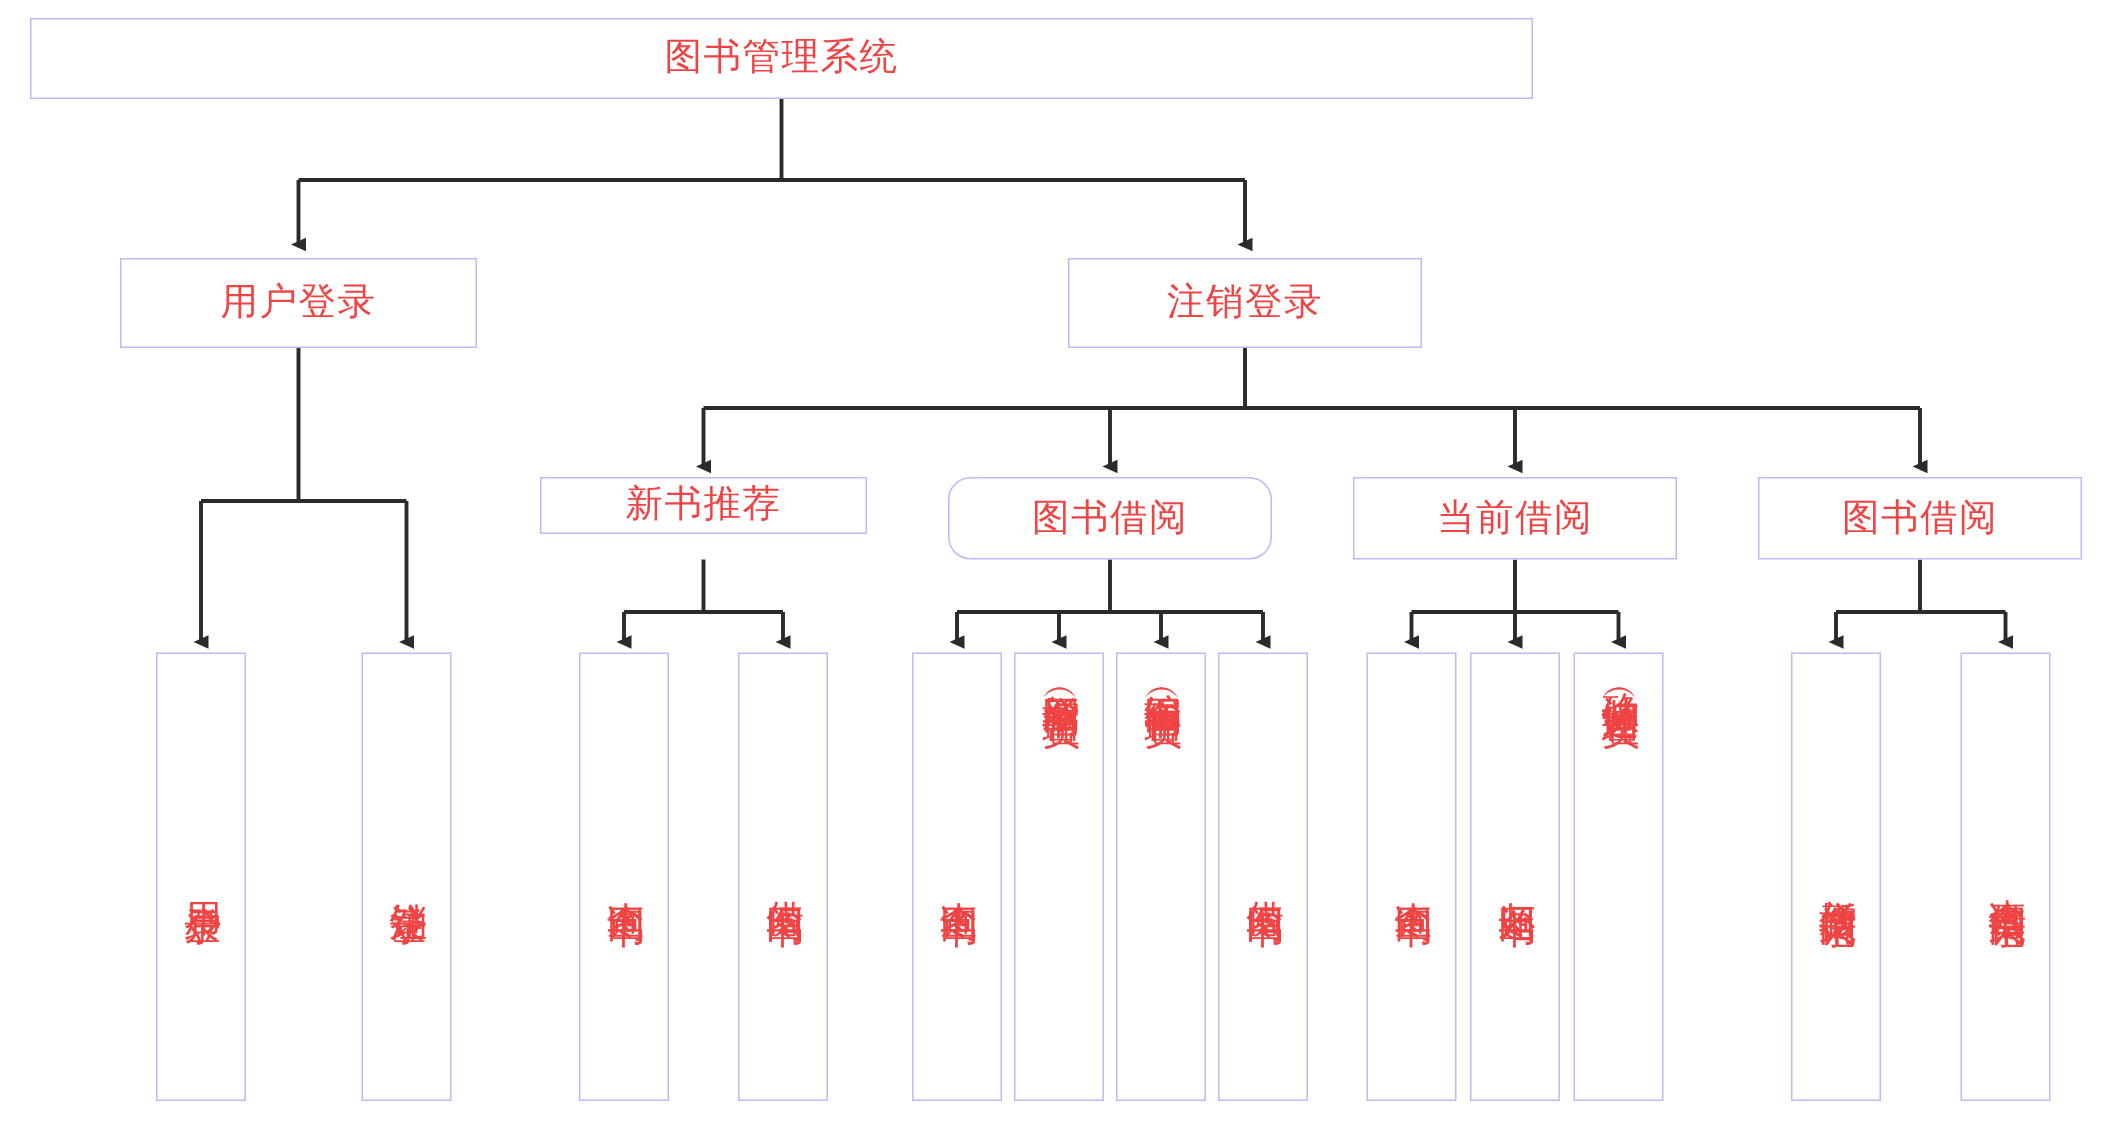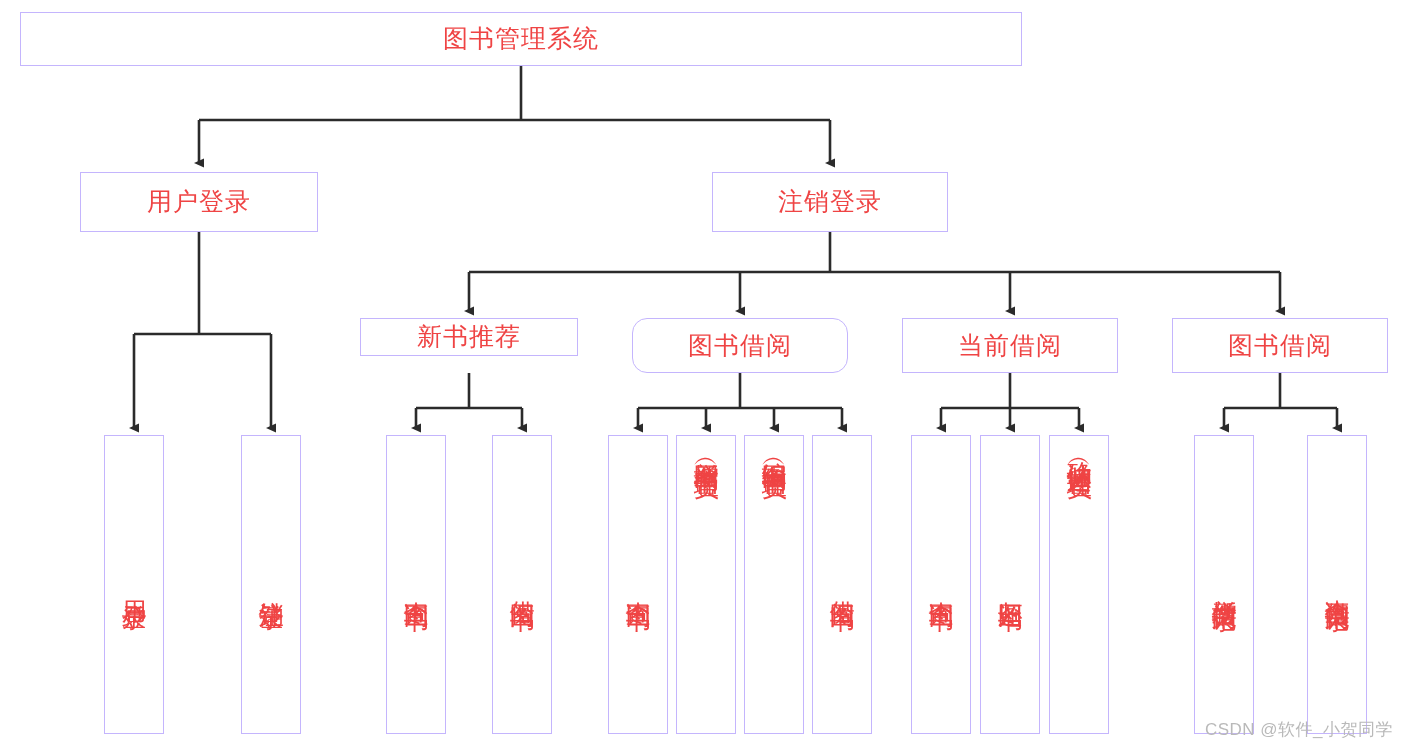--- a/index.html
+++ b/index.html
@@ -191,15 +191,14 @@
     <span class="label">确认归还（管理员）</span>
   </div>
 
   <div class="node leaf center-v" style="left:1194px; top:435px; width:60px; height:299px;">
     <span class="label">新增借阅记录</span>
   </div>
   <div class="node leaf center-v" style="left:1307px; top:435px; width:60px; height:299px;">
     <span class="label">查询借阅记录</span>
   </div>
 
-  <div id="watermark">CSDN @软件_小贺同学</div>
 
 </div>
 
 </body></html>

